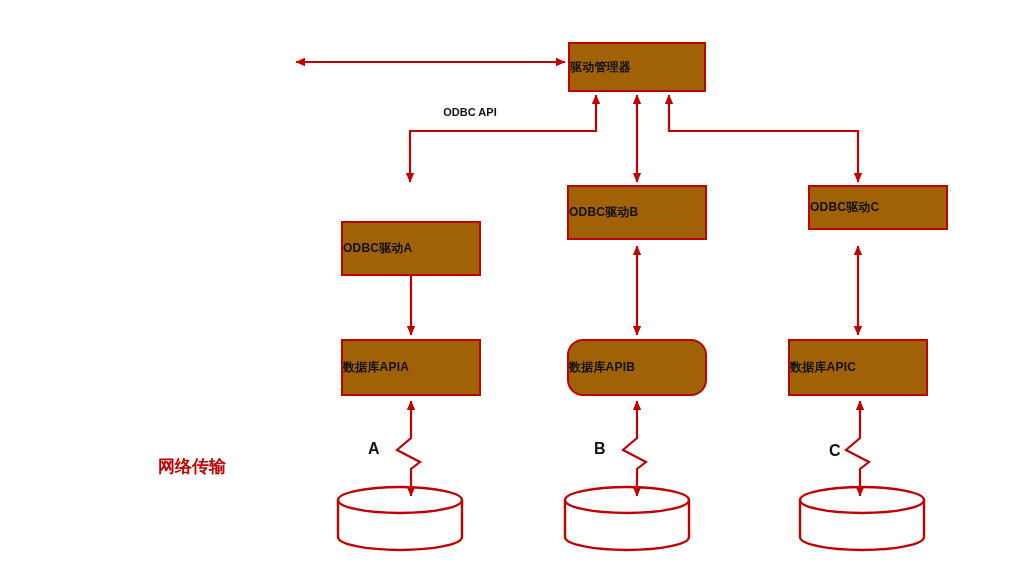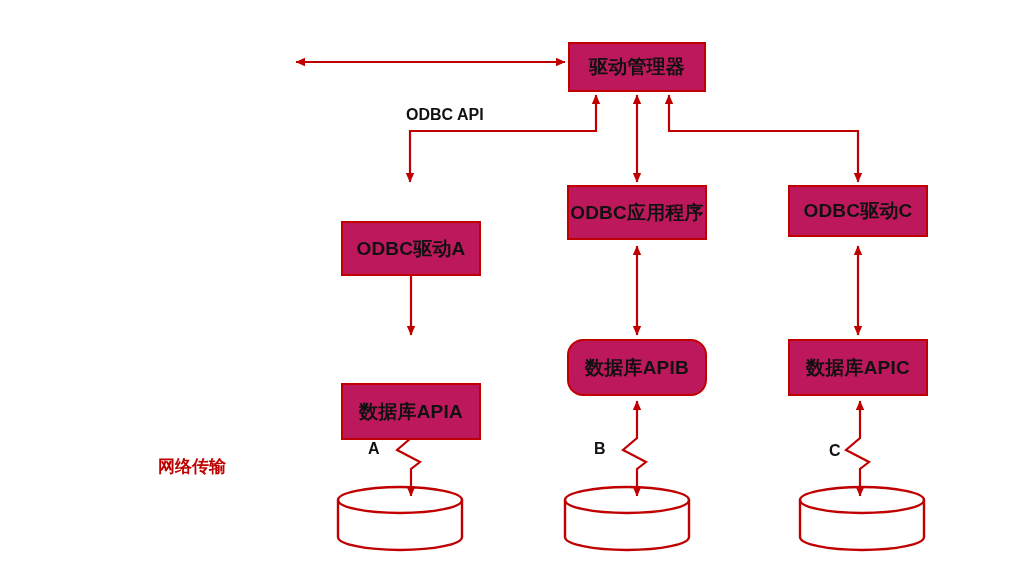--- a/index.html
+++ b/index.html
@@ -8,31 +8,31 @@
     position:relative; width:1024px; height:576px; background:#ffffff;
     font-family:"Liberation Sans","DejaVu Sans",sans-serif; overflow:hidden;
   }
   .layer { position:absolute; left:0; top:0; width:1024px; height:576px; }
   .layer path, .layer ellipse { stroke:var(--accent); fill:none; }
   .connector { stroke-width:2.2px; }
   .cyl { stroke-width:2.4px; }
   .cyl-top { fill:#ffffff; }
   #arrowhead path { fill:var(--accent); stroke:none; }
   .node {
-    position:absolute; border:2.5px solid var(--accent); background:#be185d;
-    display:flex; align-items:center; justify-content:center;
-    font-weight:bold; font-size:19px; color:var(--ink); box-sizing:border-box;
+    position:absolute; border:2.5px solid var(--accent); background:#a16207;
+    display:flex; align-items:center; 
+    font-weight:bold; font-size:12px; color:var(--ink); box-sizing:border-box;
     letter-spacing:0.2px;
   }
   .freelabel { position:absolute; font-weight:bold; color:var(--ink); }
   .red { color:var(--accent);text-align:center; }
   .app-wrap { position:absolute; left:196px; top:14px; width:120px; text-align:center; }
   .app-wrap .monitor-svg { display:block; margin:0 auto; }
   .app-label { margin-top:3px; font-weight:bold; font-size:14.5px; color:var(--ink); }
-  .api-label { left:406px; top:106px; width:100px; text-align:left; font-size:16px; }
+  .api-label { left:420px; top:106px; width:100px; text-align:center; font-size:11px; }
   .net-label { left:158px; top:455px; font-size:17px; }
   .link-letter { font-size:16px; }
 </style>
 </head>
 <body>
 
 <div class="stage">
 
   <svg class="layer" viewBox="0 0 1024 576">
     <defs>
@@ -73,27 +73,27 @@
   <div class="node" style="left:568px; top:42px; width:138px; height:50px;">
     <span>驱动管理器</span>
   </div>
 
   <div class="freelabel api-label">ODBC API</div>
 
   <div class="node" style="left:341px; top:174px; width:140px; height:55px;margin-top:47px;">
     <span>ODBC驱动A</span>
   </div>
   <div class="node" style="left:567px; top:185px; width:140px; height:55px;">
-    <span>ODBC应用程序</span>
+    <span>ODBC驱动B</span>
   </div>
-  <div class="node" style="left:788px; top:185px; width:140px; height:52px;">
+  <div class="node" style="left:808px; top:185px; width:140px; height:45px;">
     <span>ODBC驱动C</span>
   </div>
 
-  <div class="node" style="left:341px; top:339px; width:140px; height:57px;margin-top:44px;">
+  <div class="node" style="left:341px; top:339px; width:140px; height:57px;">
     <span>数据库APIA</span>
   </div>
   <div class="node" style="left:567px; top:339px; width:140px; height:57px;border-radius:16px;">
     <span>数据库APIB</span>
   </div>
   <div class="node" style="left:788px; top:339px; width:140px; height:57px;">
     <span>数据库APIC</span>
   </div>
 
   <div class="freelabel red net-label">网络传输</div>

